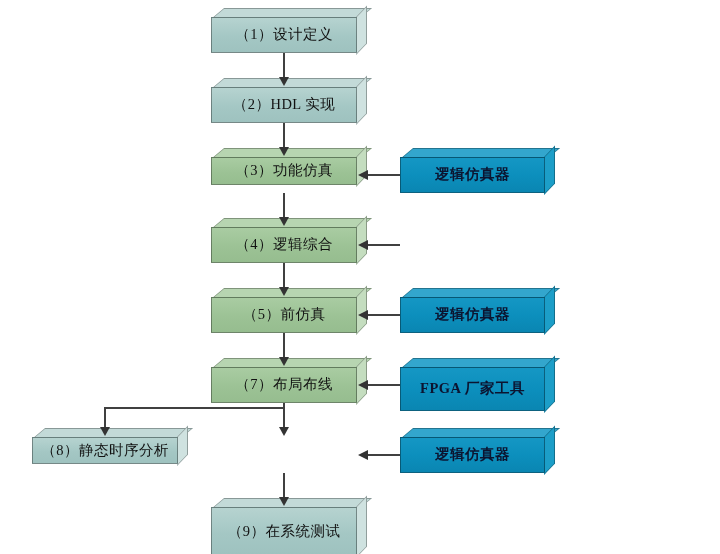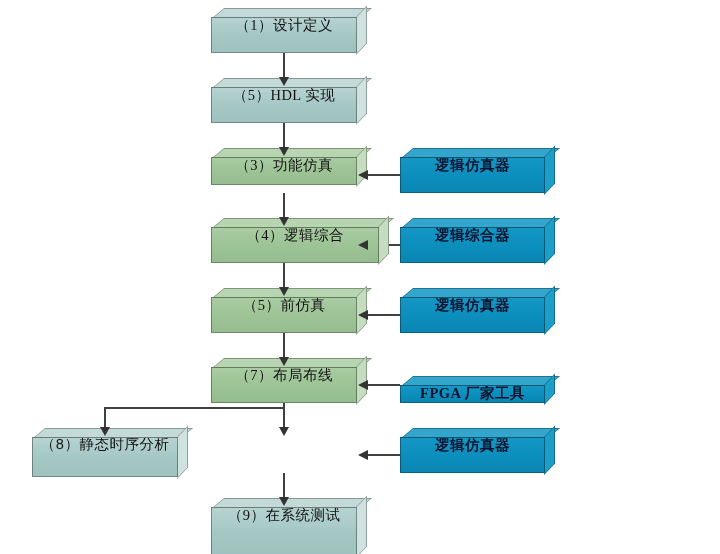--- a/index.html
+++ b/index.html
@@ -23,20 +23,21 @@
     box-sizing: border-box;
   }
   .node .face {
     position: absolute;
     left: 0;
     top: 0;
     right: 0;
     bottom: 0;
     border: 1px solid rgba(0,0,0,0.35);
     display: flex;
+    align-items: center;
     justify-content: center;
     text-align: center;
     line-height: 1.1;
     letter-spacing: 0.5px;
     z-index: 3;
     overflow: hidden;
   }
   
   .node .top {
     position: absolute;
@@ -167,33 +168,33 @@
     <div class="side"></div>
     <div class="face">
       <span class="label">（1）设计定义</span>
     </div>
   </div>
 
   <div class="node teal" style="left:211px; top:87px; width:146px; height:36px;">
     <div class="top"></div>
     <div class="side"></div>
     <div class="face">
-      <span class="label">（5）HDL 实现</span>
+      <span class="label">（2）HDL 实现</span>
     </div>
   </div>
 
   <div class="node green" style="left:211px; top:157px; width:146px; height:28px;">
     <div class="top"></div>
     <div class="side"></div>
     <div class="face">
       <span class="label">（3）功能仿真</span>
     </div>
   </div>
 
-  <div class="node green" style="left:211px; top:227px; width:168px; height:36px;">
+  <div class="node green" style="left:211px; top:227px; width:146px; height:36px;">
     <div class="top"></div>
     <div class="side"></div>
     <div class="face">
       <span class="label">（4）逻辑综合</span>
     </div>
   </div>
 
   <div class="node green" style="left:211px; top:297px; width:146px; height:36px;">
     <div class="top"></div>
     <div class="side"></div>
@@ -204,21 +205,21 @@
 
   <div class="node green" style="left:211px; top:367px; width:146px; height:36px;">
     <div class="top"></div>
     <div class="side"></div>
     <div class="face">
       <span class="label">（7）布局布线</span>
     </div>
   </div>
 
 
-  <div class="node teal" style="left:32px; top:437px; width:146px; height:40px;font-family:Liberation Mono, monospace;">
+  <div class="node teal" style="left:32px; top:437px; width:146px; height:27px;">
     <div class="top"></div>
     <div class="side"></div>
     <div class="face">
       <span class="label">（8）静态时序分析</span>
     </div>
   </div>
 
   <div class="node teal" style="left:211px; top:507px; width:146px; height:49px;">
     <div class="top"></div>
     <div class="side"></div>
@@ -228,37 +229,30 @@
   </div>
 
   <div class="node blue" style="left:400px; top:157px; width:145px; height:36px;">
     <div class="top"></div>
     <div class="side"></div>
     <div class="face">
       <span class="label">逻辑仿真器</span>
     </div>
   </div>
 
-  <div class="node blue" style="left:400px; top:227px; width:145px; height:36px;">
-    <div class="top"></div>
-    <div class="side"></div>
-    <div class="face">
-      <span class="label">逻辑综合器</span>
-    </div>
-  </div>
 
   <div class="node blue" style="left:400px; top:297px; width:145px; height:36px;">
     <div class="top"></div>
     <div class="side"></div>
     <div class="face">
       <span class="label">逻辑仿真器</span>
     </div>
   </div>
 
-  <div class="node blue" style="left:400px; top:385px; width:145px; height:18px;">
+  <div class="node blue" style="left:400px; top:367px; width:145px; height:44px;">
     <div class="top"></div>
     <div class="side"></div>
     <div class="face">
       <span class="label">FPGA 厂家工具</span>
     </div>
   </div>
 
   <div class="node blue" style="left:400px; top:437px; width:145px; height:36px;">
     <div class="top"></div>
     <div class="side"></div>

